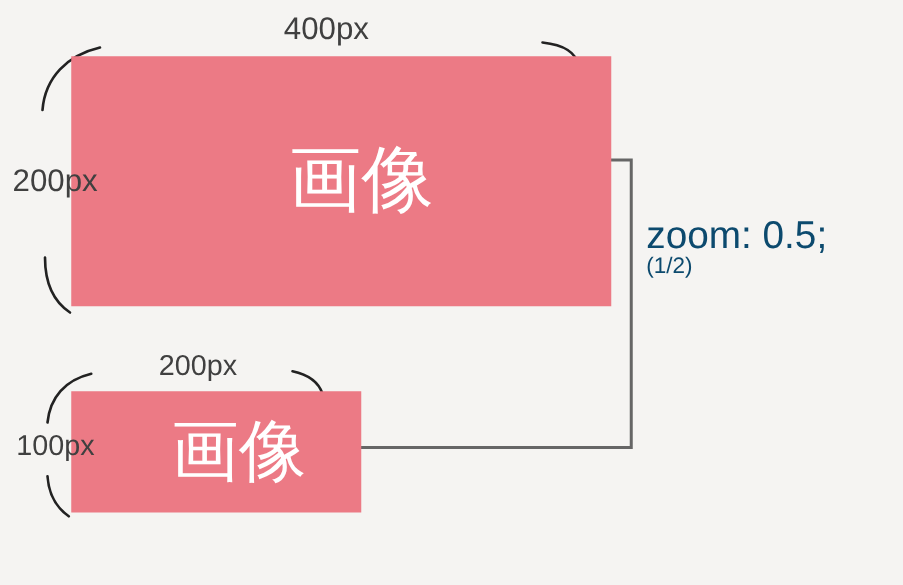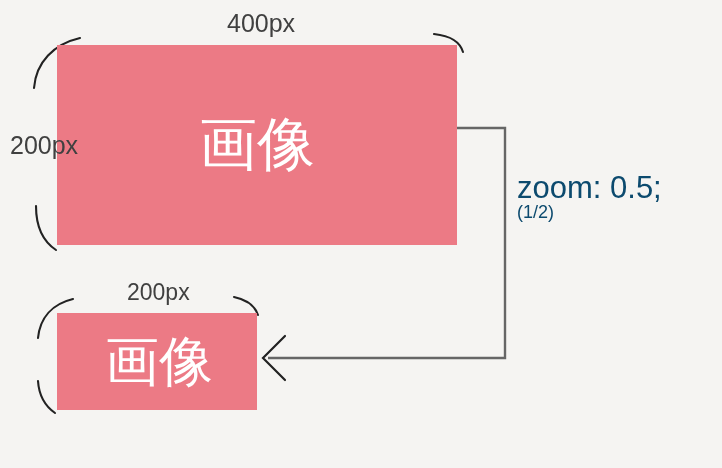--- a/index.html
+++ b/index.html
@@ -30,20 +30,21 @@
   .imgbox {
     position: absolute;
     background: #ec7a85;
     display: flex;
     align-items: center;
     justify-content: center;
     color: #ffffff;
     font-weight: 400;
     line-height: 1;
     user-select: none;
+    padding-left: 32px;
   }
   #img-large {
     left: 57px;
     top: 45px;
     width: 400px;
     height: 200px;
   }
   #img-large .imglabel {
     font-size: 58px;
     letter-spacing: 0px;
@@ -137,19 +138,20 @@
     <span class="imglabel">画像</span>
   </div>
 
   <div class="imgbox" id="img-small">
     <span class="imglabel">画像</span>
   </div>
 
   <div class="dimlabel" id="dim-large-width">400px</div>
   <div class="dimlabel" id="dim-large-height">200px</div>
   <div class="dimlabel" id="dim-small-width">200px</div>
+  <div class="dimlabel" id="dim-small-height">100px</div>
 
   <div id="annotation">
     <span class="zoom-line">zoom: 0.5;</span>
     <span class="fraction-line">(1/2)</span>
   </div>
 
 </div>
 
 </body></html>

